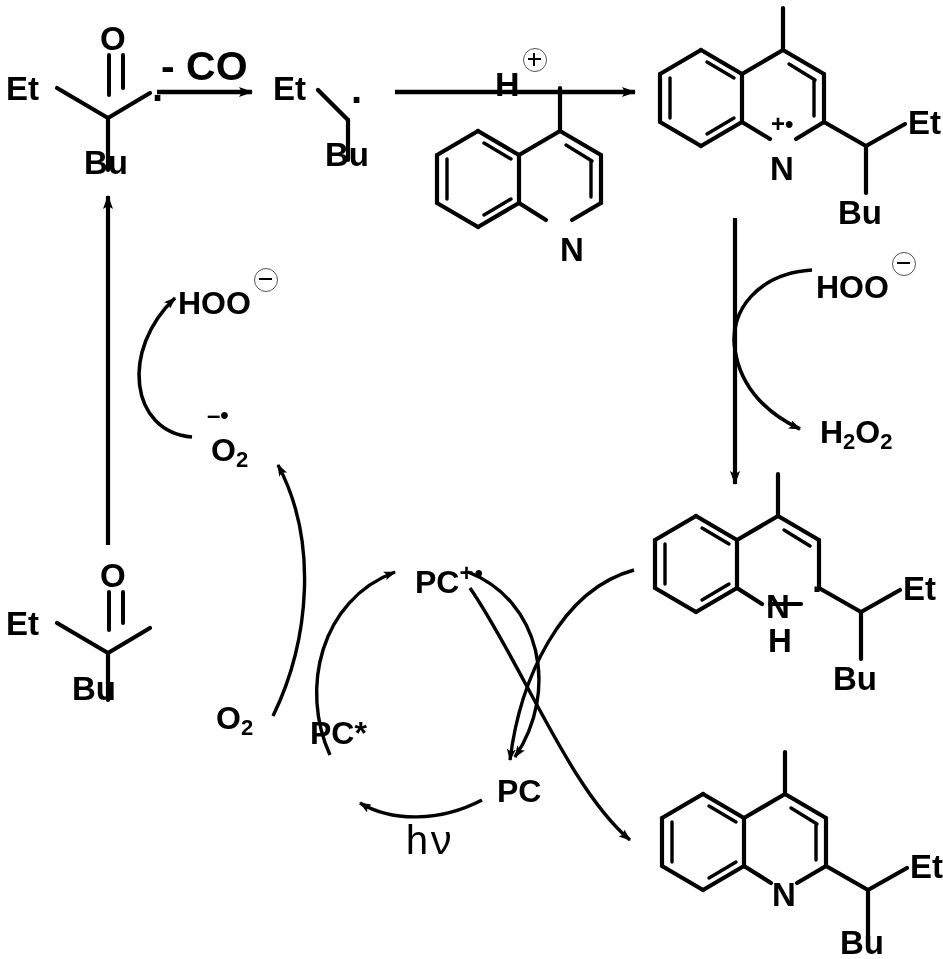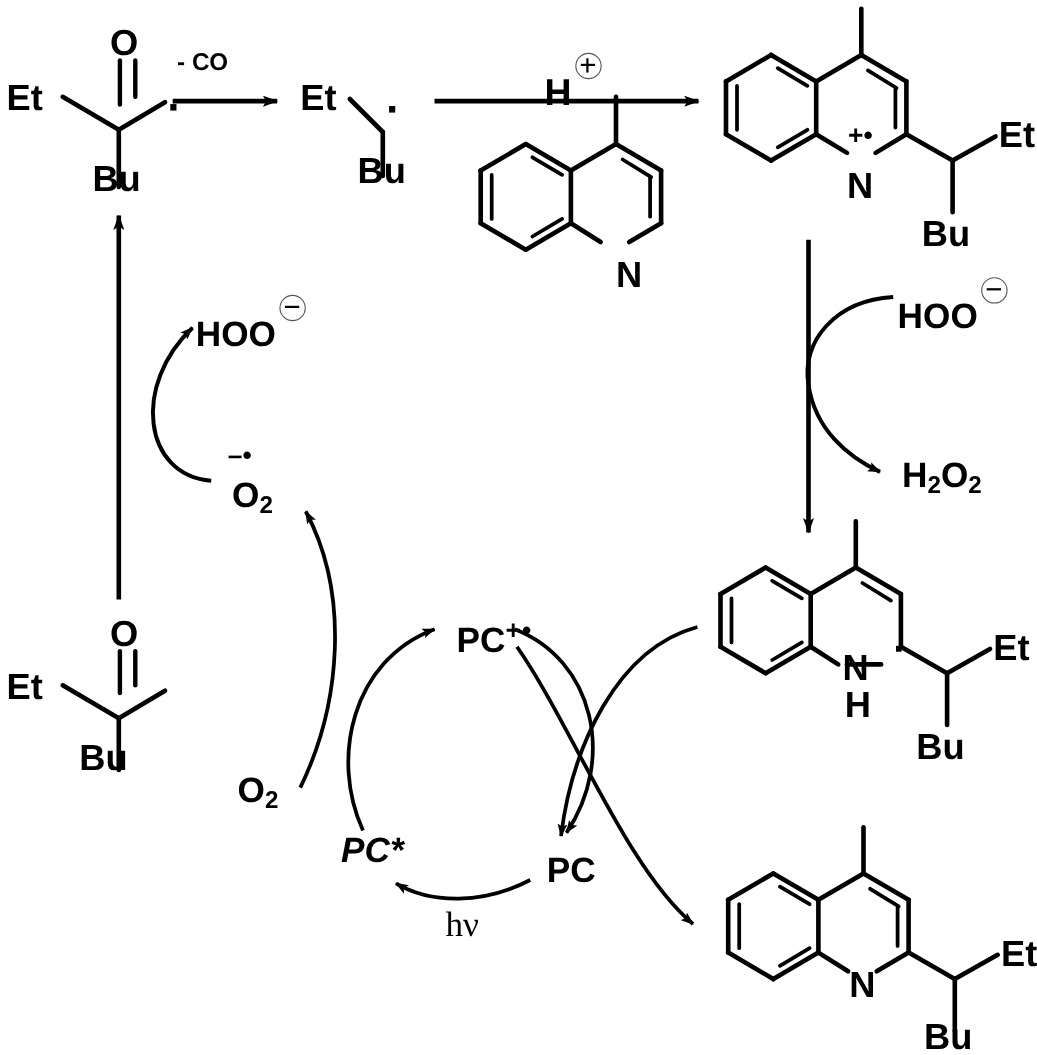--- a/index.html
+++ b/index.html
@@ -15,29 +15,29 @@
     position:absolute;
     font-family:"Liberation Sans", sans-serif;
     font-weight:bold;
     color:#000;
     white-space:nowrap;
     line-height:1;
     -webkit-font-smoothing:antialiased;
   }
   .t-atom{font-size:33px;}
   .t-group{font-size:33px;}
-  .t-cond{font-size:22px;}
+  .t-cond{font-size:41px;}
   .t-species{font-size:32px;}
   .t-pc{font-size:32px;}
   .t-sub{font-size:22px;vertical-align:-0.25em;}
   .t-hv{
-    font-family:Liberation Serif, serif;
+    font-family:Liberation Mono, monospace;
     font-style:normal;
     font-weight:normal;
-    font-size:32px;
+    font-size:40px;
   }
   .charge-circ{
     display:inline-block;
     width:22px;height:22px;
     border:1.6px solid #555;
     border-radius:50%;
     position:relative;
     vertical-align:0.7em;
     margin-left:3px;
   }
@@ -254,21 +254,21 @@
     <span>O</span><span class="t-sub">2</span>
   </div>
 
   <div class="lbl t-group" style="left:6px;top:607px;">Et</div>
   <div class="lbl t-group" style="left:72px;top:672px;">Bu</div>
   <div class="lbl t-atom" style="left:100px;top:559px;">O</div>
 
   <div class="lbl t-pc" style="left:415px;top:566px;">
     <span>PC</span><span class="radsup" style="font-weight:bold;position:relative;top:-12px;">+•</span>
   </div>
-  <div class="lbl t-pc" style="left:310px;top:757px;font-style:italic;">PC*</div>
+  <div class="lbl t-pc" style="left:310px;top:717px;">PC*</div>
   <div class="lbl t-pc" style="left:497px;top:775px;">PC</div>
   <div class="lbl t-hv" style="left:405px;top:824px;">hν</div>
 
   <div class="lbl t-atom" style="left:766px;top:590px;">N</div>
   <div class="lbl t-atom" style="left:768px;top:624px;">H</div>
   <div class="lbl" style="left:812px;top:572px;font-size:36px;">·</div>
   <div class="lbl t-group" style="left:903px;top:572px;">Et</div>
   <div class="lbl t-group" style="left:833px;top:662px;">Bu</div>
 
   <div class="lbl t-atom" style="left:772px;top:878px;">N</div>

